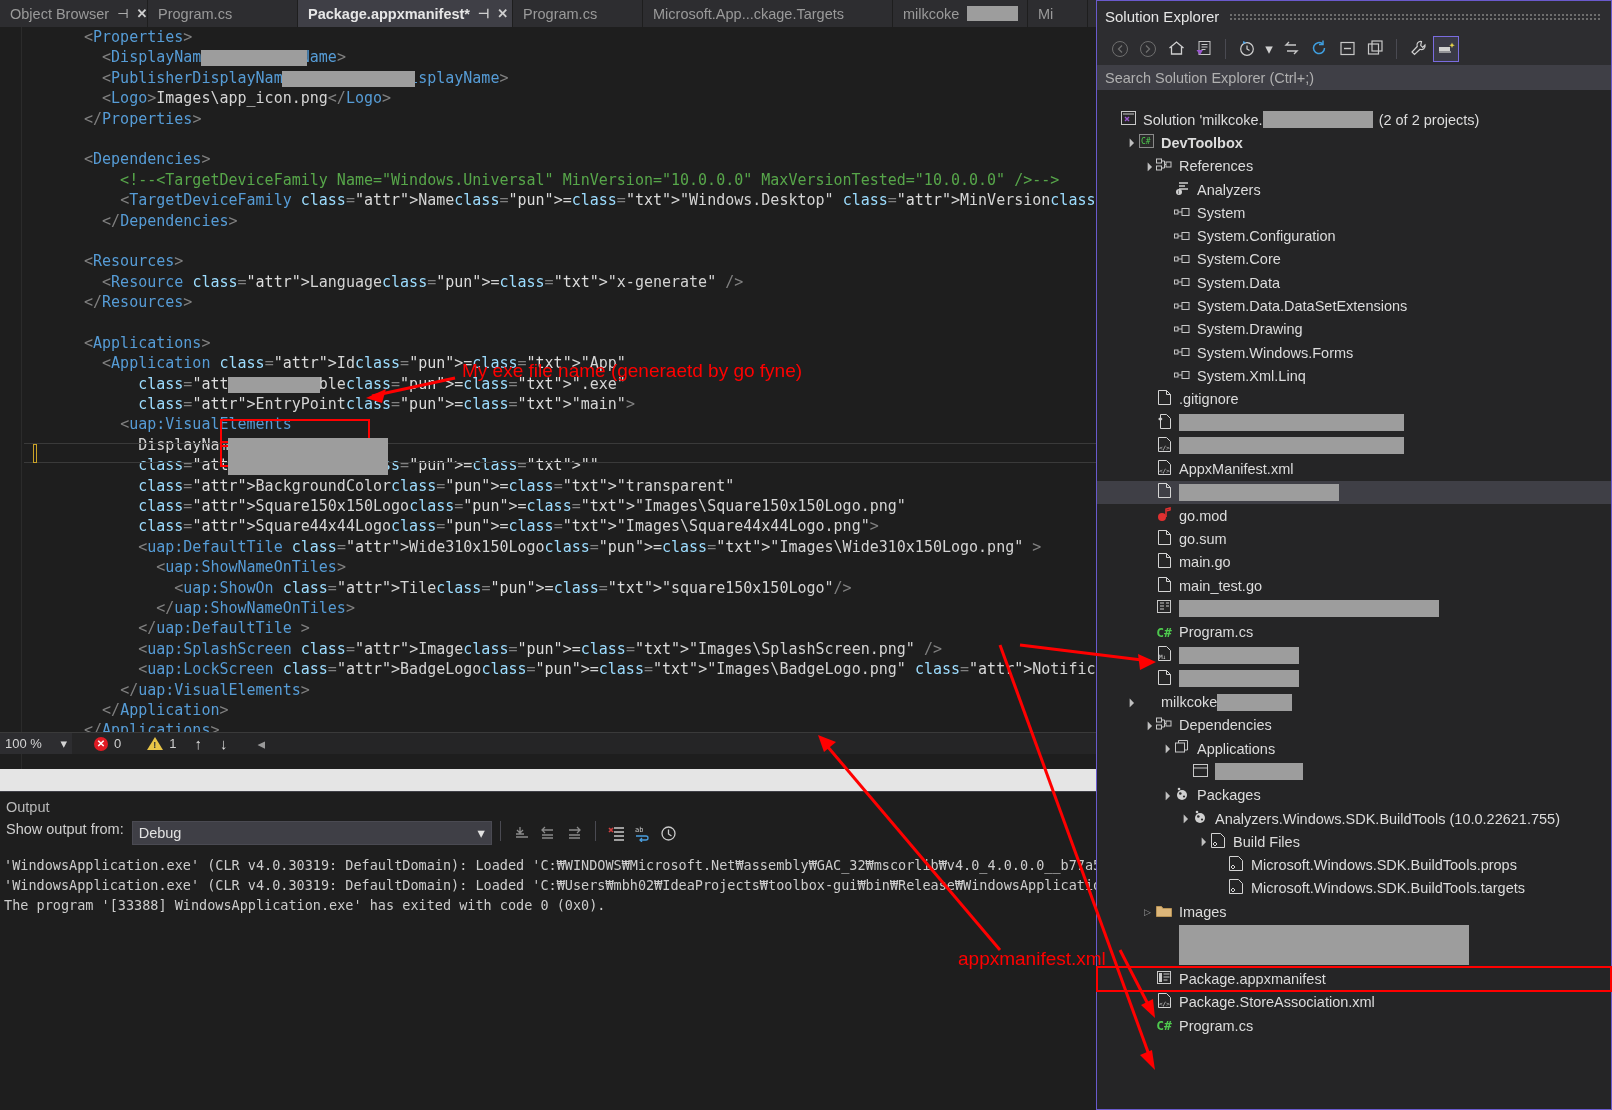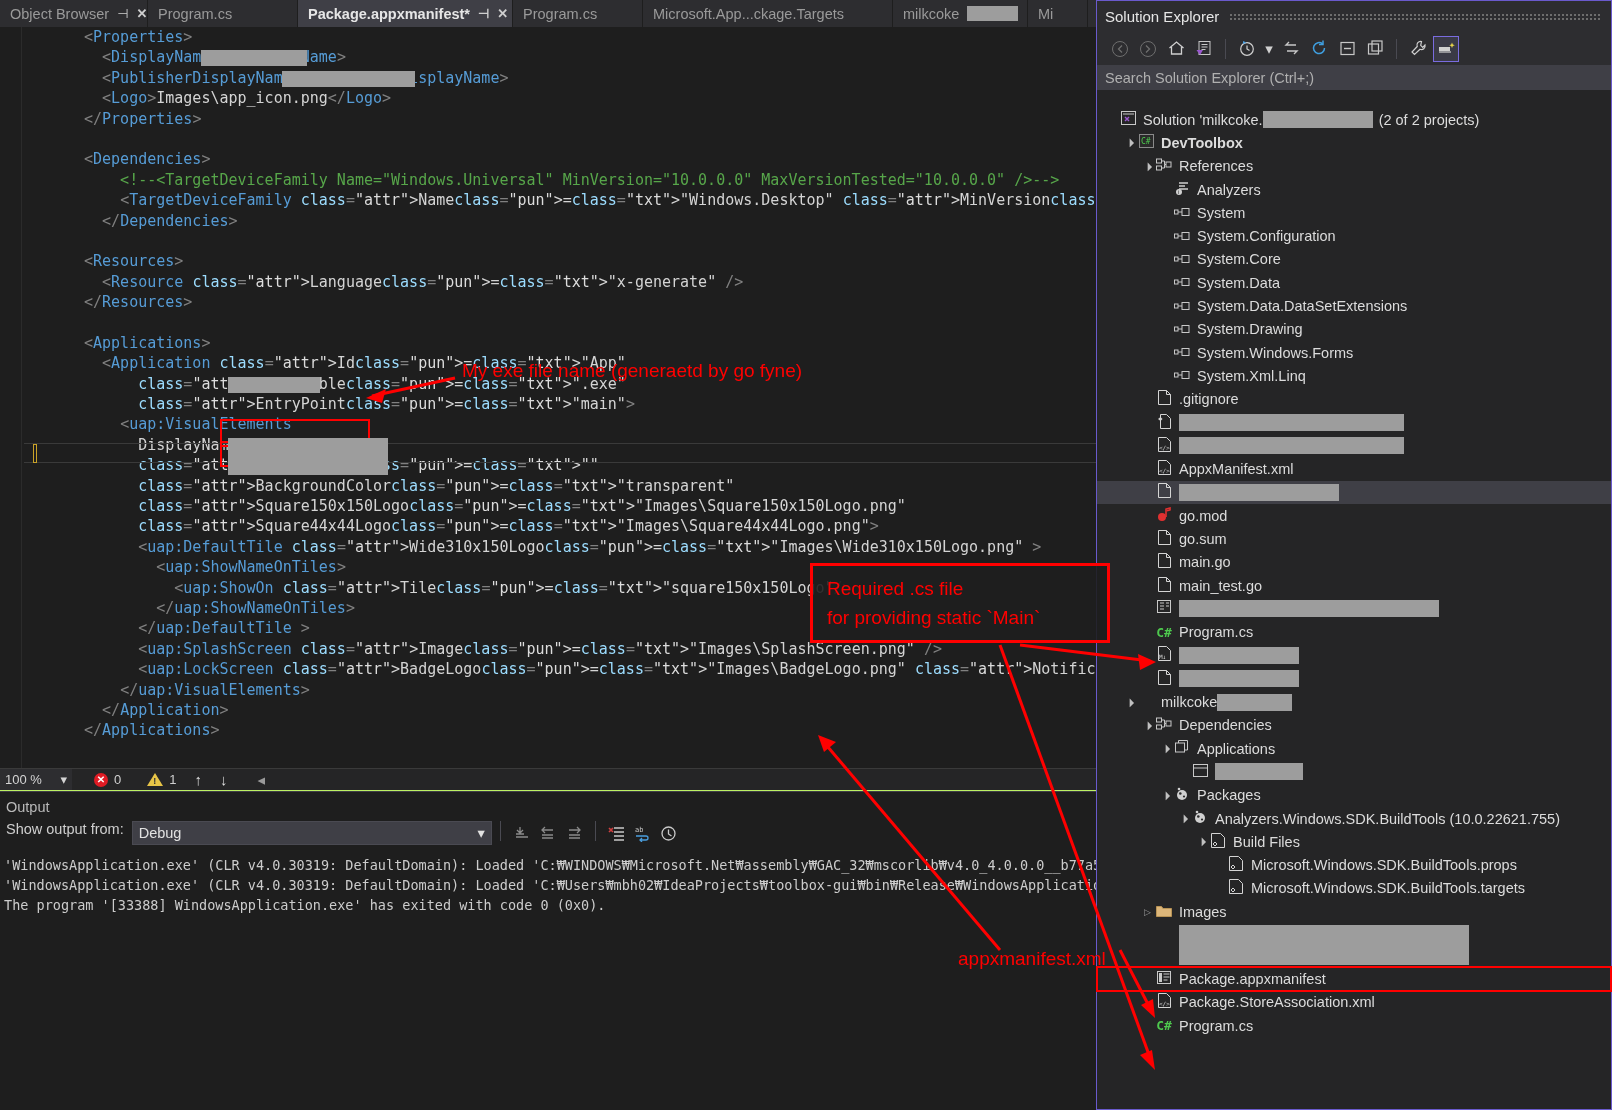--- a/index.html
+++ b/index.html
@@ -2,21 +2,21 @@
 <html><head>
 <meta charset="utf-8">
 <style>
   * { box-sizing: border-box; margin:0; padding:0; }
   html, body {
     width:1612px; height:1110px;
     background:#1e1e1e;
     font-family:"Liberation Sans", sans-serif;
     overflow:hidden;
   }
-  #root { position:relative; width:1612px; height:1082px; background:#bef264; }
+  #root { position:relative; width:1612px; height:1082px; background:#e5e5e5; }
 
   
   .tabstrip {
     position:absolute; left:0; top:0; width:1100px; height:27px;
     background:#2d2d30; display:flex; align-items:stretch;
   }
   .tab {
     display:flex; align-items:center; gap:8px;
     padding:0 9px 0 10px;
     font-size:14.5px; color:#b9b9b9;
@@ -55,21 +55,21 @@
     border-top:1px solid #3a3a3a; border-bottom:1px solid #3a3a3a;
   }
   .changebar { position:absolute; left:33px; width:4px; height:19px; border:1.5px solid #c9a227; }
 
   .redbox {
     position:absolute; border:2.5px solid #f00; pointer-events:none;
   }
 
   
   .statusbar {
-    position:absolute; left:0; top:768px; width:1100px; height:22px;
+    position:absolute; left:0; top:732px; width:1100px; height:22px;
     background:#252526; display:flex; align-items:center;
     font-size:13px; color:#cfcfcf; border-top:1px solid #3a3a3a;
   }
   .zoombox {
     width:72px; height:21px; background:#2d2d30; display:flex;
     align-items:center; justify-content:space-between; padding:0 5px;
     color:#d4d4d4; font-size:13px;
   }
   .errgrp { display:flex; align-items:center; gap:6px; margin-left:22px; }
   .dot-err {
@@ -664,24 +664,20 @@
         <div class="row" style="padding-left: 44px;">
           <span class="exp"></span>
           <span class="ico"><span style="color:#4ec94e;font-weight:bold;font-size:13px;font-family:monospace">C#</span></span>
           <span class="nm">Program.cs</span>
         </div>
       </div>
   </div>
 
   <div class="anno" style="left:462px; top:360px;">My exe file name (generaetd by go fyne)</div>
 
-  <div class="annobox" style="left:810px; top:563px; width:300px;">
-    <div>Required .cs file</div>
-    <div>for providing static `Main`</div>
-  </div>
 
   <div class="anno" style="left:958px; top:948px;">appxmanifest.xml</div>
 
   <svg class="overlay">
 
     <line x1="455" y1="378" x2="372" y2="396" stroke="#ff0000" stroke-width="3"></line>
     <polygon points="366,398 386,389 382,403" fill="#ff0000"></polygon>
 
     <line x1="1020" y1="645" x2="1150" y2="661" stroke="#ff0000" stroke-width="3"></line>
     <polygon points="1156,662 1138,654 1140,670" fill="#ff0000"></polygon>

